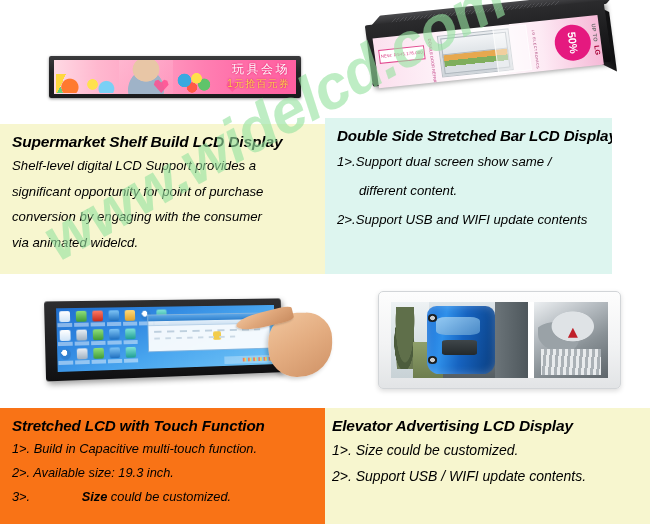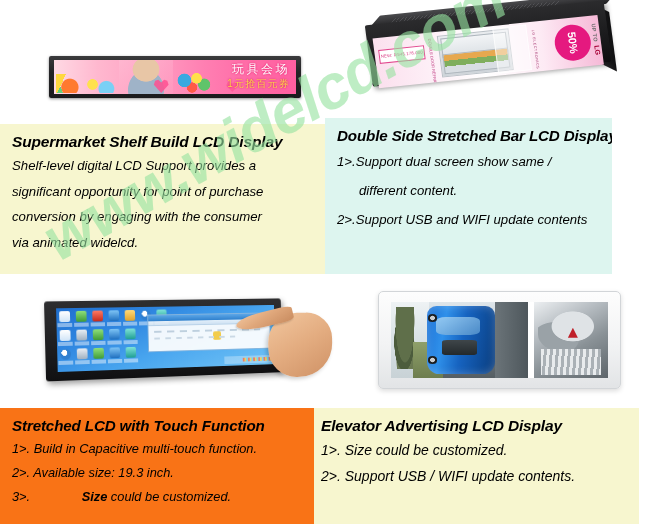--- a/index.html
+++ b/index.html
@@ -24,21 +24,21 @@
   
   .text-panel {
     position: absolute;
     padding: 8px 10px 6px 12px;
     overflow: hidden;
     z-index: 6;
   }
   .panel-tl { left: 0;     top: 124px; width: 325px; height: 150px; background: #f7f6cf; }
   .panel-tr { left: 325px; top: 118px; width: 287px; height: 156px; background: #ddf5ef; }
   .panel-bl { left: 0;     top: 408px; width: 325px; height: 116px; background: #f97316; }
-  .panel-br { left: 314px; top: 408px; width: 325px; height: 116px; background: #f7f6cf; padding-left: 7px; }
+  .panel-br { left: 325px; top: 408px; width: 325px; height: 116px; background: #f7f6cf; padding-left: 7px; }
 
   .panel-title {
     font-size: 15.5px;
     font-weight: bold;
     font-style: italic;
     color: #000000;
     line-height: 1.25;
     letter-spacing: -0.15px;
     white-space: nowrap;
   }

